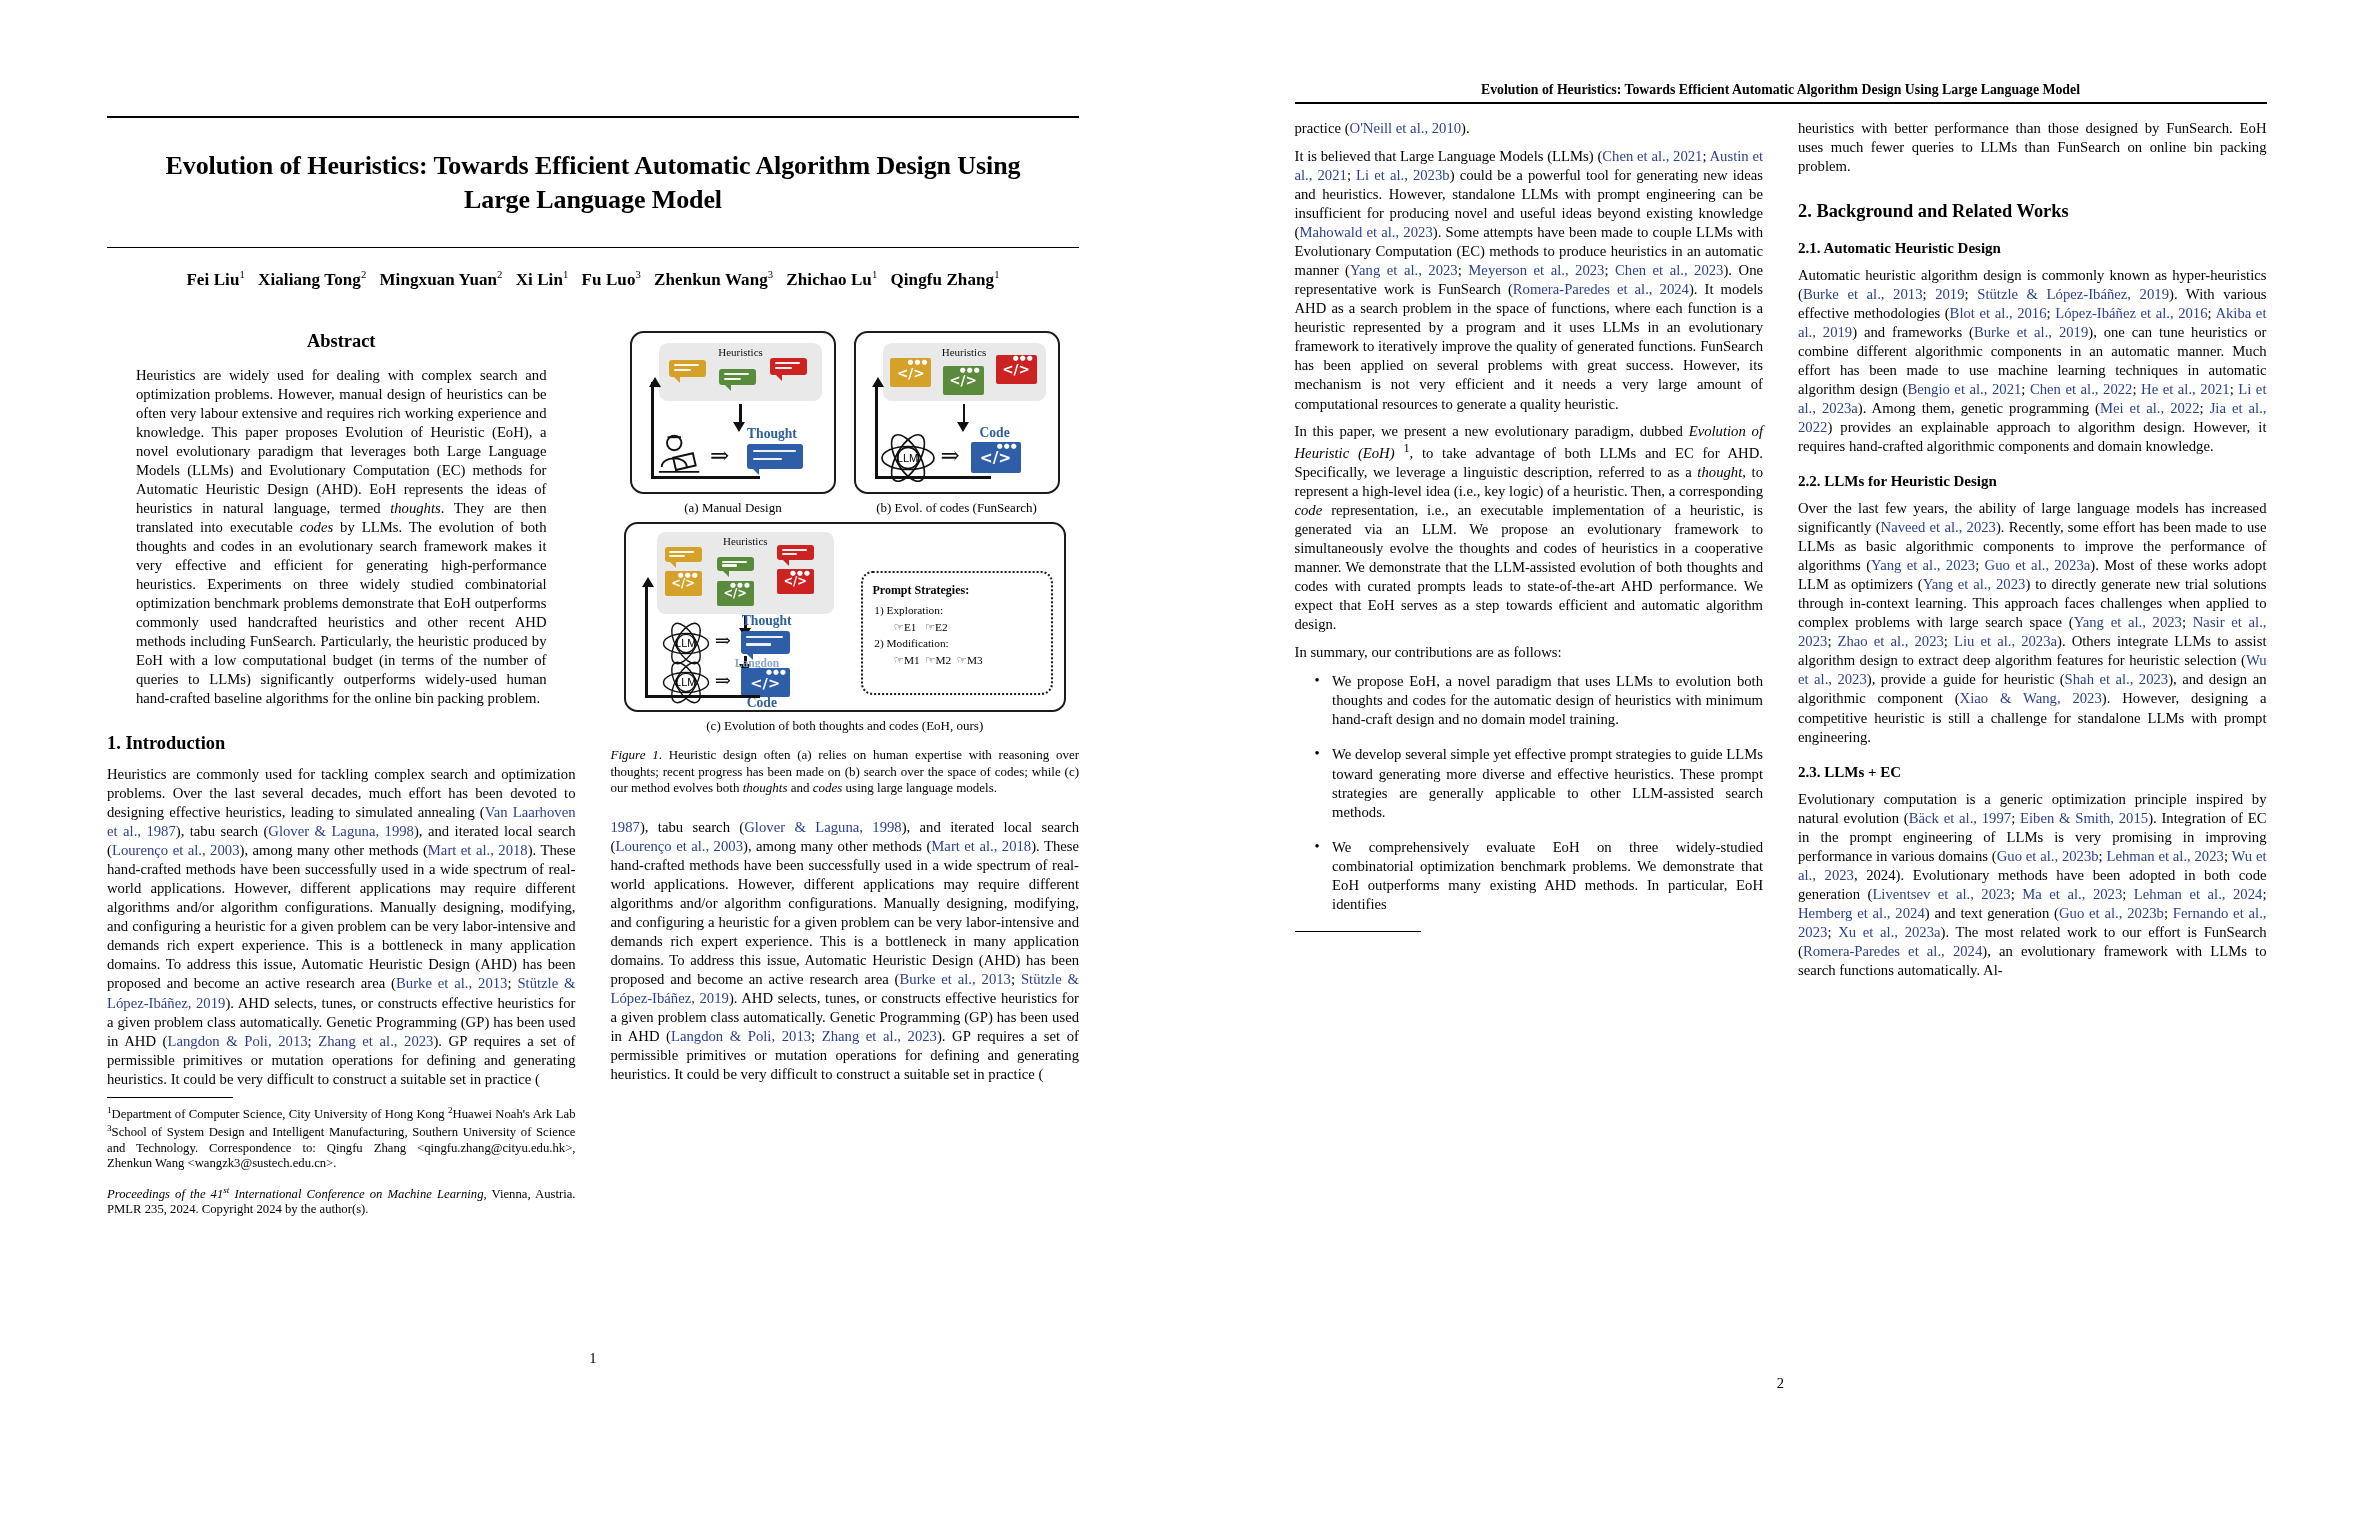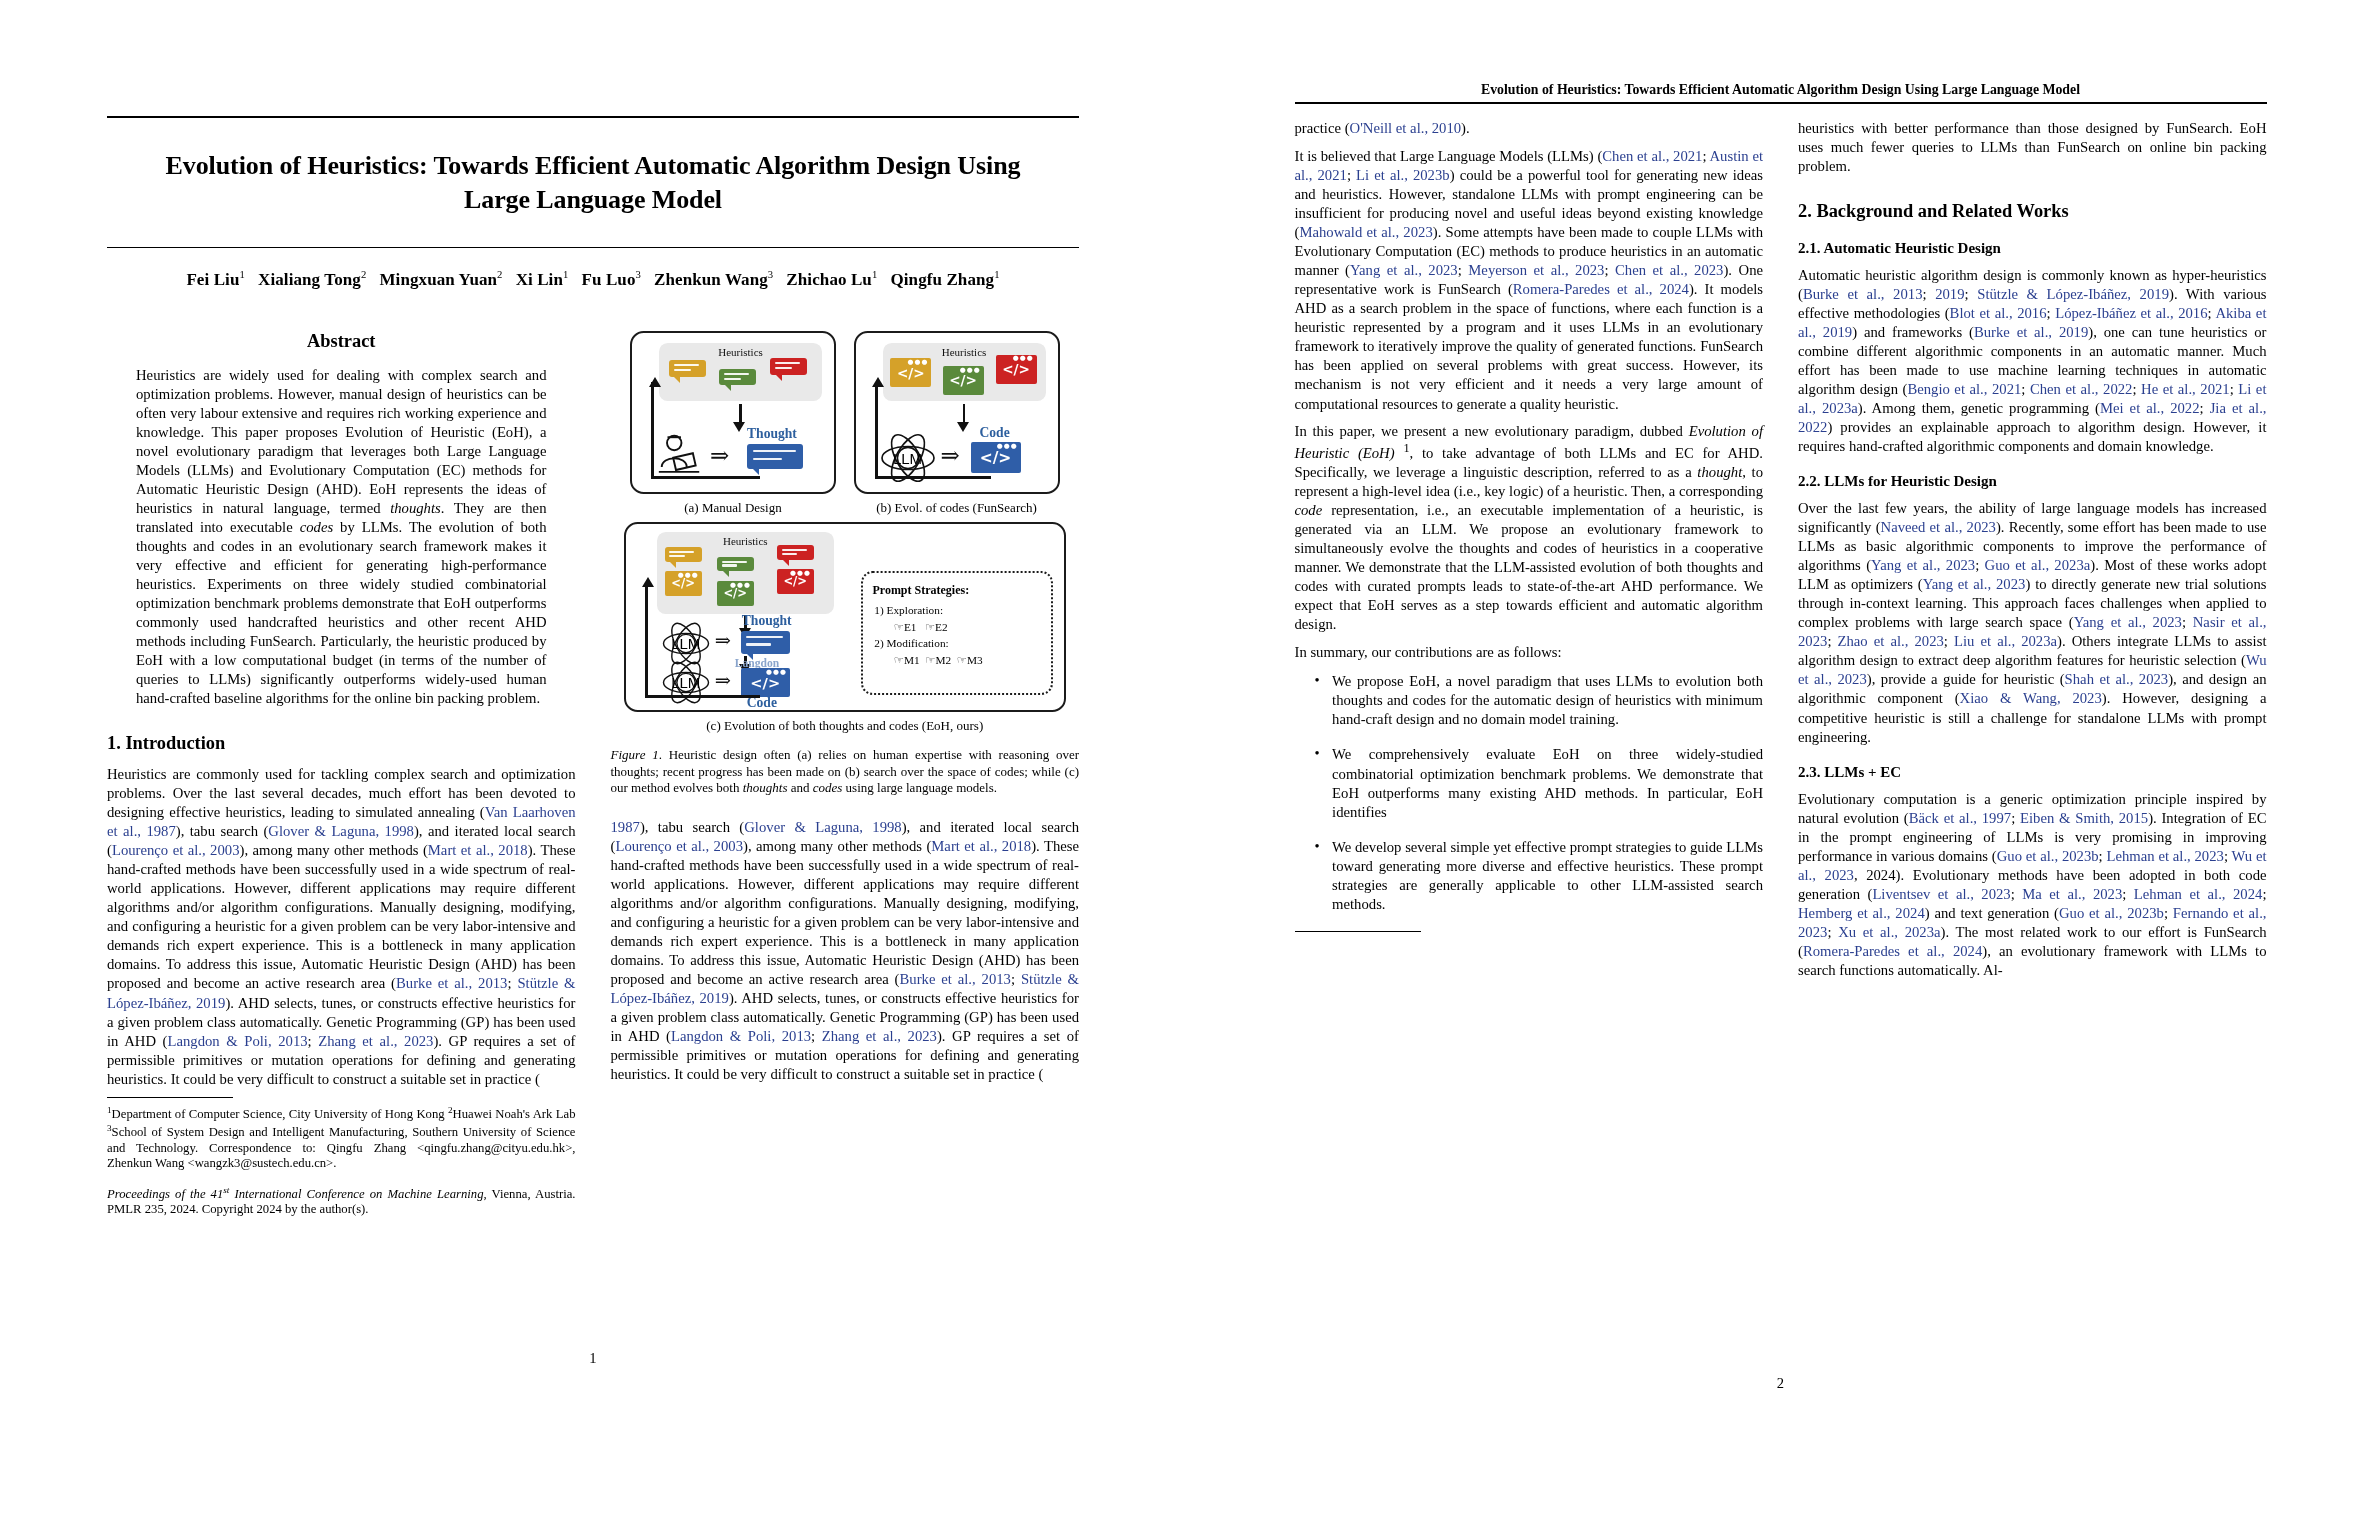--- a/index.html
+++ b/index.html
@@ -223,21 +223,21 @@
   .prompt-items { margin-left: 21.3px; }
   .atom {
     position: absolute;
     width: 58px; height: 52px;
   }
   .llm-text {
     position: absolute;
     left: 0; right: 0; top: 50%;
     transform: translateY(-50%);
     text-align: center;
-    font-size: 15px;
+    font-size: 11px;
     font-family: "Liberation Sans", sans-serif;
   }
   .person { position: absolute; }
   .aug-label {
     position: absolute;
     font-weight: bold;
     font-size: 11.6px;
     color: #8aa5cc;
     font-family: "Liberation Serif", serif;
   }
@@ -523,22 +523,22 @@
           <p class="body"><span>practice (</span><span class="cite">O'Neill et al., 2010</span><span>).</span></p>
 
           <p class="body"><span>It is believed that Large Language Models (LLMs) (</span><span class="cite">Chen et al., 2021</span><span>; </span><span class="cite">Austin et al., 2021</span><span>; </span><span class="cite">Li et al., 2023b</span><span>) could be a powerful tool for generating new ideas and heuristics. However, standalone LLMs with prompt engineering can be insufficient for producing novel and useful ideas beyond existing knowledge (</span><span class="cite">Mahowald et al., 2023</span><span>). Some attempts have been made to couple LLMs with Evolutionary Computation (EC) methods to produce heuristics in an automatic manner (</span><span class="cite">Yang et al., 2023</span><span>; </span><span class="cite">Meyerson et al., 2023</span><span>; </span><span class="cite">Chen et al., 2023</span><span>). One representative work is FunSearch (</span><span class="cite">Romera-Paredes et al., 2024</span><span>). It models AHD as a search problem in the space of functions, where each function is a heuristic represented by a program and it uses LLMs in an evolutionary framework to iteratively improve the quality of generated functions. FunSearch has been applied on several problems with great success. However, its mechanism is not very efficient and it needs a very large amount of computational resources to generate a quality heuristic.</span></p>
 
           <p class="body"><span>In this paper, we present a new evolutionary paradigm, dubbed </span><span class="ital">Evolution of Heuristic (EoH)</span>&nbsp;<sup>1</sup><span>, to take advantage of both LLMs and EC for AHD. Specifically, we leverage a linguistic description, referred to as a </span><span class="ital">thought</span><span>, to represent a high-level idea (i.e., key logic) of a heuristic. Then, a corresponding </span><span class="ital">code</span><span> representation, i.e., an executable implementation of a heuristic, is generated via an LLM. We propose an evolutionary framework to simultaneously evolve the thoughts and codes of heuristics in a cooperative manner. We demonstrate that the LLM-assisted evolution of both thoughts and codes with curated prompts leads to state-of-the-art AHD performance. We expect that EoH serves as a step towards efficient and automatic algorithm design.</span></p>
 
           <p class="body">In summary, our contributions are as follows:</p>
 
           <ul class="contrib">
             <li>We propose EoH, a novel paradigm that uses LLMs to evolution both thoughts and codes for the automatic design of heuristics with minimum hand-craft design and no domain model training.</li>
+            <li>We develop several simple yet effective prompt strategies to guide LLMs toward generating more diverse and effective heuristics. These prompt strategies are generally applicable to other LLM-assisted search methods.</li>
             <li>We comprehensively evaluate EoH on three widely-studied combinatorial optimization benchmark problems. We demonstrate that EoH outperforms many existing AHD methods. In particular, EoH identifies</li>
-            <li>We develop several simple yet effective prompt strategies to guide LLMs toward generating more diverse and effective heuristics. These prompt strategies are generally applicable to other LLM-assisted search methods.</li>
           </ul>
 
           <hr class="footsep">
         </div>
 
         <div class="col">
 
           <p class="body">heuristics with better performance than those designed by FunSearch. EoH uses much fewer queries to LLMs than FunSearch on online bin packing problem.</p>
 
           <div class="sec-head">2. Background and Related Works</div>

